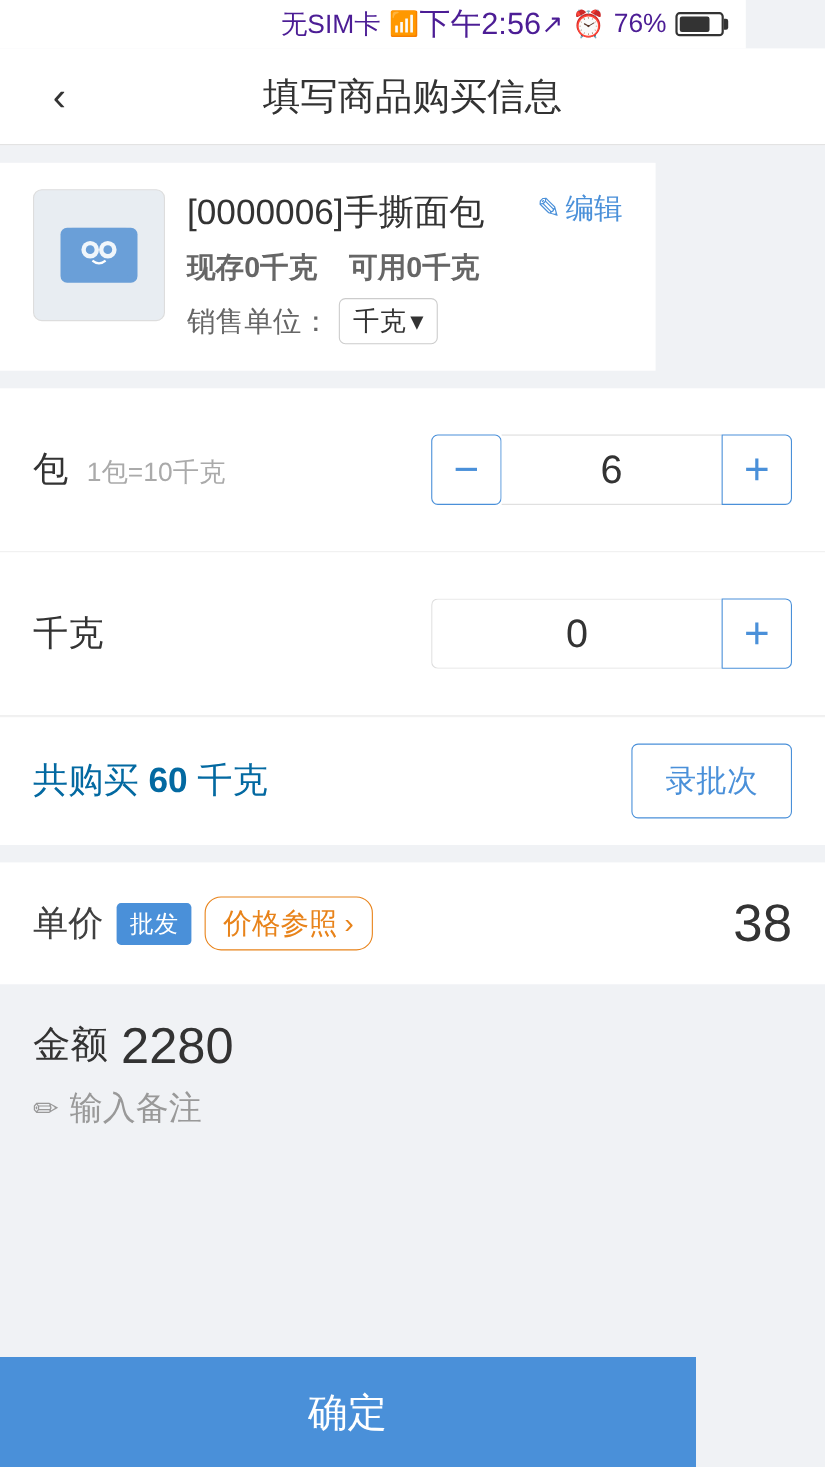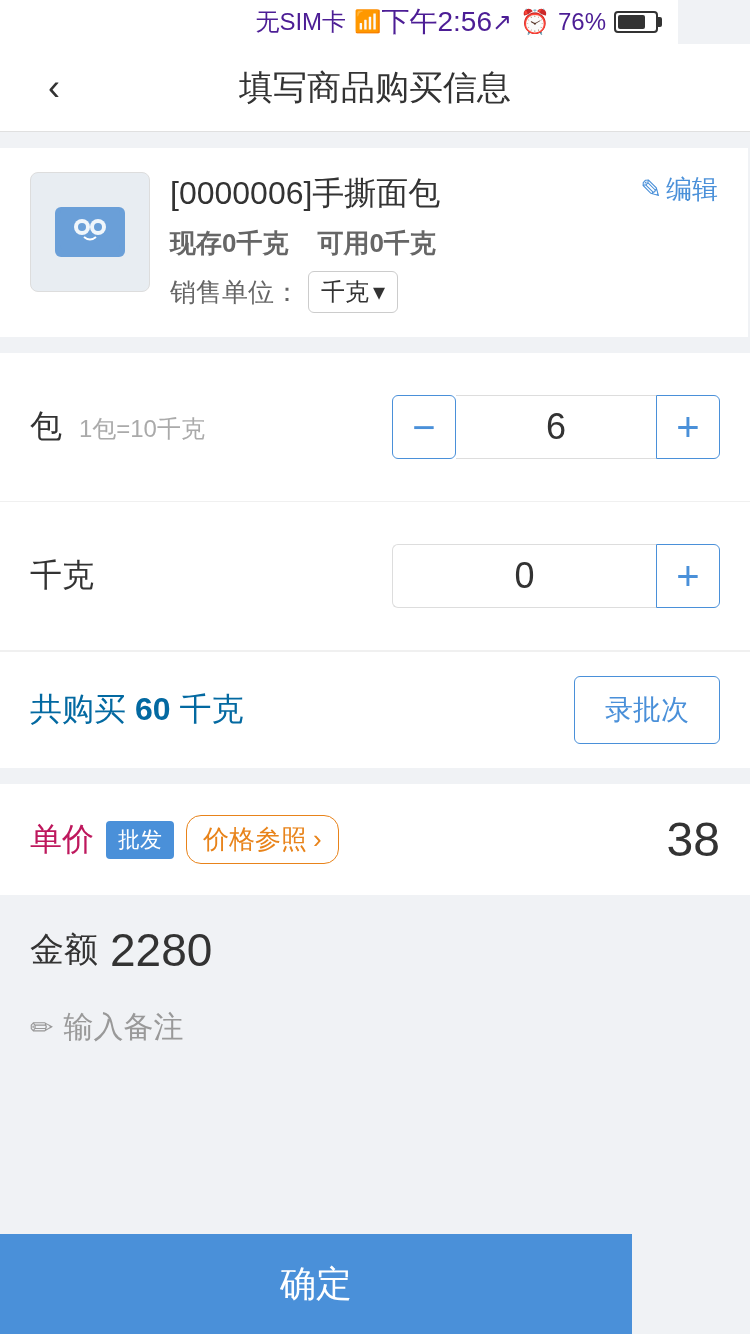--- a/index.html
+++ b/index.html
@@ -51,21 +51,21 @@
     }
     .nav-back {
       position: absolute; left: 24px;
       font-size: 36px; color: #333; cursor: pointer;
       width: 60px; height: 60px; display: flex; align-items: center; justify-content: center;
     }
     .nav-title { font-size: 34px; font-weight: 500; color: #333; }
 
     
     .product-card {
-      width: 748px;
+      width: 596px;
       background: #fff;
       padding: 24px 30px;
       display: flex;
       align-items: flex-start;
       gap: 20px;
       margin-top: 16px;
     }
     .product-thumb {
       width: 120px; height: 120px;
       background: #e8edf2;
@@ -184,21 +184,21 @@
       background: #fff;
       margin-top: 16px;
       padding: 28px 30px;
     }
     .price-row {
       display: flex;
       align-items: center;
       justify-content: space-between;
     }
     .price-left { display: flex; align-items: center; gap: 12px; }
-    .price-label { font-size: 32px; color: #be185d; }
+    .price-label { font-size: 32px; color: #404040; }
     .price-tag {
       background: #4a90d9;
       color: #fff;
       font-size: 22px;
       padding: 4px 12px;
       border-radius: 4px;
     }
     .price-ref-btn {
       border: 1.5px solid #e8831a;
       color: #e8831a;
@@ -213,21 +213,21 @@
 
     
     .amount-section {
       background: #f0f2f5;
       padding: 28px 30px 0;
     }
     .amount-row {
       display: flex;
       align-items: center;
       gap: 12px;
-      margin-bottom: 20px;
+      margin-bottom: 0;
     }
     .amount-label { font-size: 34px; color: #333; }
     .amount-value { font-size: 46px; color: #333; font-weight: 500; }
     .remark-row {
       display: flex; align-items: center; gap: 10px;
       padding: 10px 0;
     }
     .pencil-icon { font-size: 28px; color: #999; }
     .remark-text { font-size: 30px; color: #999; }
 

